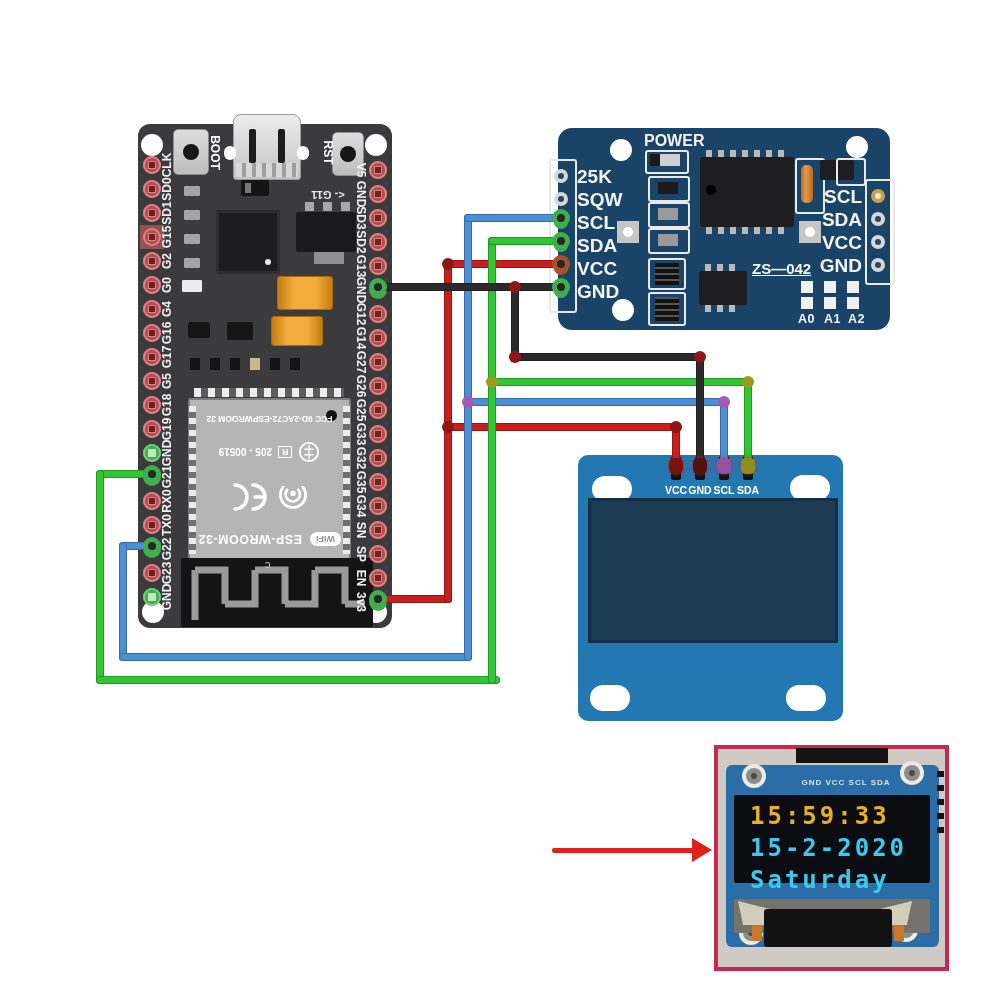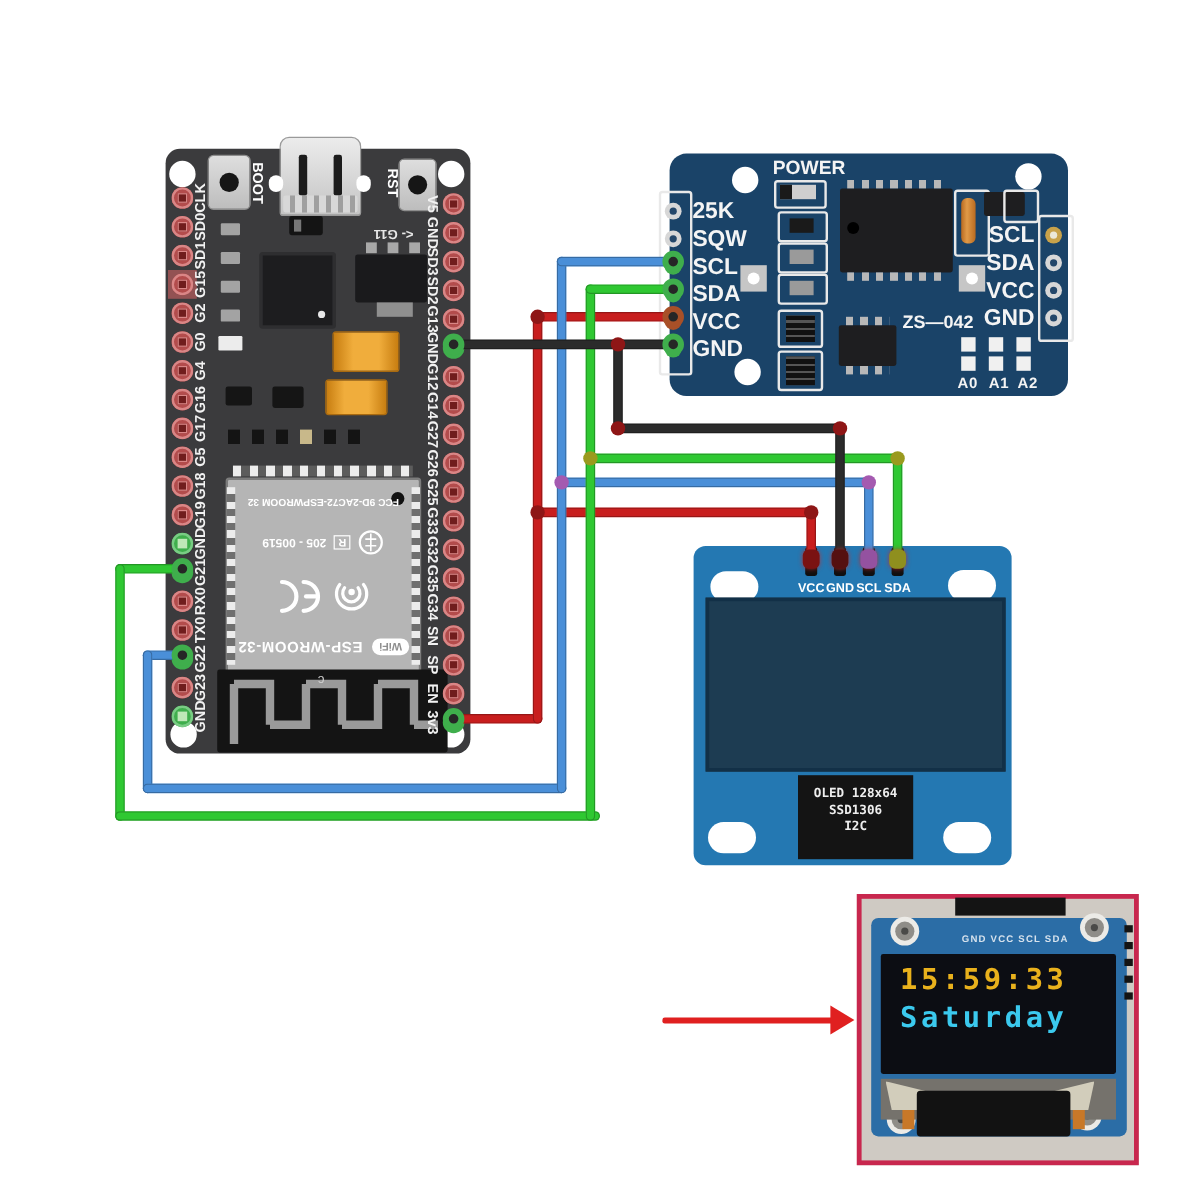--- a/index.html
+++ b/index.html
@@ -128,21 +128,21 @@
 
   
   .photo{position:absolute;left:714px;top:745px;width:227px;height:218px;border:4px solid #c8274e;background:#cfcac3;}
   .ph-blob{position:absolute;left:78px;top:-1px;width:92px;height:15px;background:#141414;}
   .ph-pcb{position:absolute;left:8px;top:16px;width:213px;height:182px;background:#2b6da6;border-radius:6px;}
   .ph-silk{position:absolute;left:55px;top:13px;width:130px;text-align:center;color:#e8eef4;font-size:8px;
            letter-spacing:1px;opacity:.9;font-weight:bold;}
   .screw{position:absolute;width:24px;height:24px;border-radius:50%;background:#ecebe7;}
   .screw:before{content:"";position:absolute;left:4px;top:4px;width:16px;height:16px;border-radius:50%;background:#8f8d88;}
   .screw:after{content:"";position:absolute;left:9px;top:9px;width:6px;height:6px;border-radius:50%;background:#4a4a48;}
-  .ph-display{position:absolute;left:16px;top:46px;width:196px;height:100px;background:#0c0d13;border-radius:2px;
+  .ph-display{position:absolute;left:16px;top:46px;width:196px;height:88px;background:#0c0d13;border-radius:2px;
               font-family:"DejaVu Sans Mono",monospace;font-weight:bold;padding:5px 0 0 16px;box-sizing:border-box;}
   .ph-line{font-size:24px;letter-spacing:3px;line-height:32px;white-space:nowrap;}
   .ph-gray{position:absolute;left:16px;top:150px;width:196px;height:34px;background:#75726c;}
   .ph-clip{position:absolute;width:34px;height:24px;background:#d2cdbb;}
   .ph-clip.l{left:20px;top:152px;clip-path:polygon(0 0,100% 35%,100% 100%,15% 100%);}
   .ph-clip.r{left:160px;top:152px;clip-path:polygon(0 35%,100% 0,85% 100%,0 100%);}
   .ph-ribbon{position:absolute;left:46px;top:160px;width:128px;height:38px;background:#121212;border-radius:3px;}
   .ph-orange{position:absolute;width:10px;height:16px;background:#c87828;}
   .ph-pinmark{position:absolute;width:7px;height:6px;background:#141414;}
 </style>
@@ -580,21 +580,21 @@
         </div>
         <div class="drow">
           <div class="dpin silver">
             <div class="dcore"></div>
           </div>
           <div class="dlab-r">GND</div>
         </div>
       </div>
 
     <div class="ds-chip stub-top stub-bot" style="left:141px;top:143px;width:48px;height:34px;"></div>
-    <div class="ds-text" style="left:194px;top:132px;font-size:15px;">ZS—042</div>
+    <div class="ds-text" style="left:194px;top:132px;font-size:15px;text-decoration:underline;">ZS—042</div>
 
     <div class="a-pad" style="left:243px;top:153px;"></div>
     <div class="a-pad" style="left:266px;top:153px;"></div>
     <div class="a-pad" style="left:289px;top:153px;"></div>
     <div class="a-pad" style="left:243px;top:169px;"></div>
     <div class="a-pad" style="left:266px;top:169px;"></div>
     <div class="a-pad" style="left:289px;top:169px;"></div>
     <div class="a-lab" style="left:240px;top:184px;">A0</div>
     <div class="a-lab" style="left:266px;top:184px;">A1</div>
     <div class="a-lab" style="left:290px;top:184px;">A2</div>
@@ -622,25 +622,20 @@
           <div class="opin"></div>
         </div>
       </div>
     <div id="oled-pin-labels" class="olabels">
         <div class="olab">VCC</div>
         <div class="olab">GND</div>
         <div class="olab">SCL</div>
         <div class="olab">SDA</div>
       </div>
     <div class="oled-screen"></div>
-    <div id="oled-chipbox" class="oled-chipbox">
-        <div class="">OLED 128x64</div>
-        <div class="">SSD1306</div>
-        <div class="">I2C</div>
-      </div>
   </div>
 
   <div class="wire" style="left: 378px; top: 595px; width: 74px; height: 8px; background: rgb(200, 30, 30);"></div>
   <div class="wire" style="left: 444px; top: 260px; width: 8px; height: 343px; background: rgb(200, 30, 30);"></div>
   <div class="wire" style="left: 444px; top: 423px; width: 236px; height: 8px; background: rgb(200, 30, 30);"></div>
   <div class="wire" style="left: 672px; top: 423px; width: 8px; height: 49px; background: rgb(200, 30, 30);"></div>
   <div class="wire" style="left: 444px; top: 260px; width: 118px; height: 8px; background: rgb(200, 30, 30);"></div>
 
   <div class="wire" style="left: 119px; top: 542px; width: 39px; height: 8px; background: rgb(74, 143, 216);"></div>
   <div class="wire" style="left: 119px; top: 542px; width: 8px; height: 119px; background: rgb(74, 143, 216);"></div>
@@ -697,20 +692,21 @@
     <div class="ph-blob"></div>
     <div class="ph-pcb">
       <div class="ph-silk">GND VCC SCL SDA</div>
     </div>
     <div class="screw" style="left:24px;top:15px;"></div>
     <div class="screw" style="left:182px;top:12px;"></div>
     <div class="screw" style="left:21px;top:172px;"></div>
     <div class="screw" style="left:176px;top:169px;"></div>
     <div id="photo-display" class="ph-display">
         <div class="ph-line" style="color: rgb(233, 177, 28);">15:59:33</div>
+        <div class="ph-line" style="color: rgb(59, 201, 238);">15-2-2020</div>
         <div class="ph-line" style="color: rgb(59, 201, 238);">Saturday</div>
       </div>
     <div class="ph-gray"></div>
     <div class="ph-clip l"></div>
     <div class="ph-clip r"></div>
     <div class="ph-ribbon"></div>
     <div class="ph-orange" style="left:34px;top:176px;"></div>
     <div class="ph-orange" style="left:176px;top:176px;"></div>
     <div class="ph-pinmark" style="left:219px;top:22px;"></div>
     <div class="ph-pinmark" style="left:219px;top:36px;"></div>

